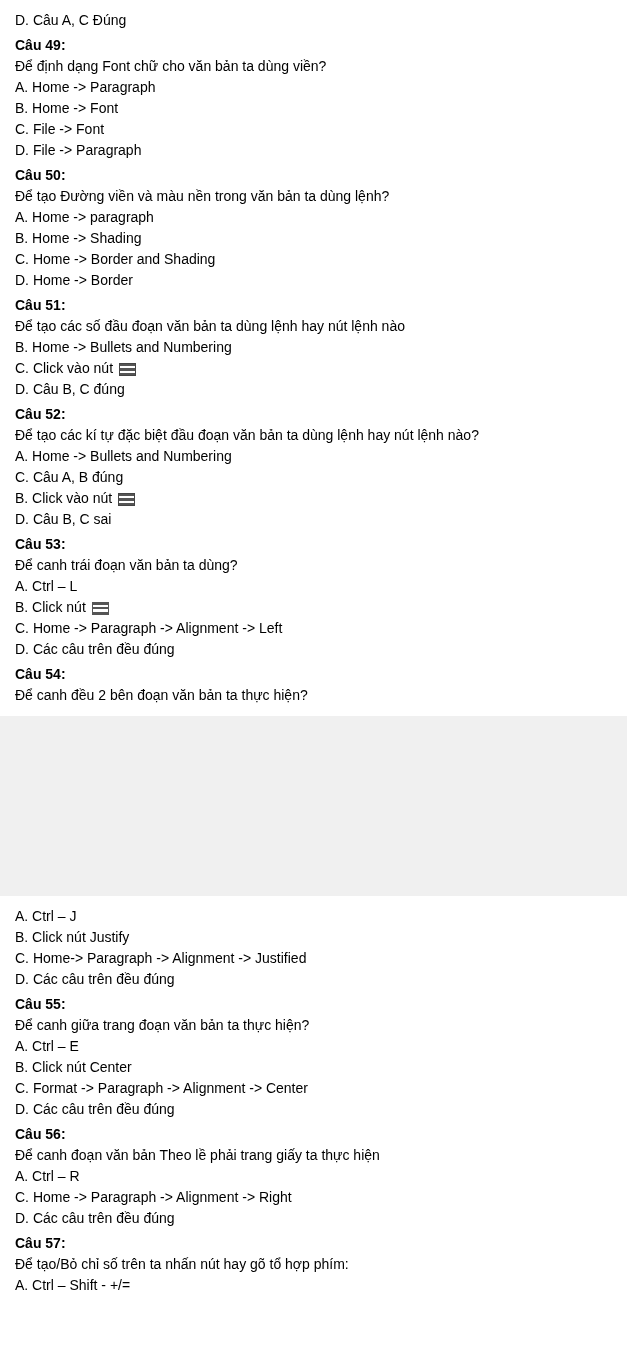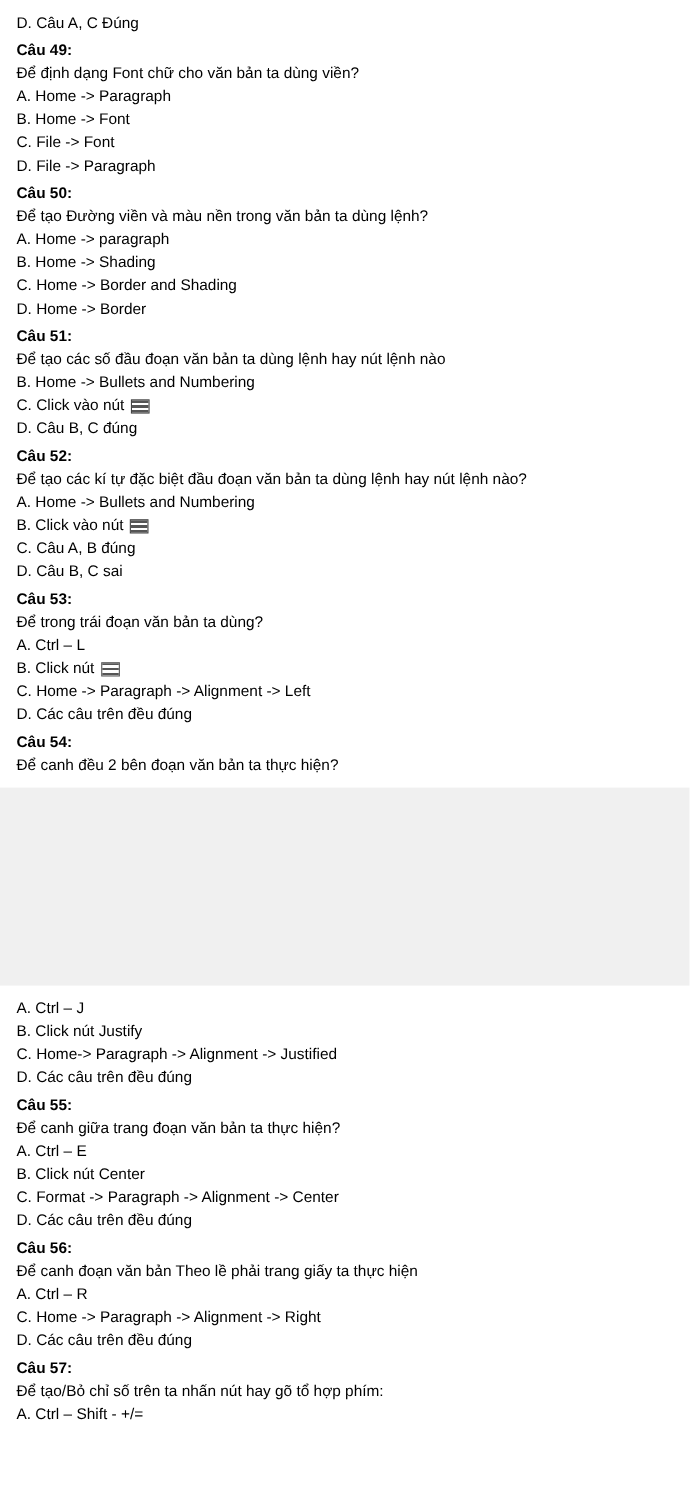--- a/index.html
+++ b/index.html
@@ -62,28 +62,28 @@
   <span>Để tạo các số đầu đoạn văn bản ta dùng lệnh hay nút lệnh nào</span><br>
   <span class="answer-line">B. Home -&gt; Bullets and Numbering</span>
   <span class="answer-line">C. Click vào nút <span style="display:inline-block;border:1.5px solid #444;width:17px;height:13px;vertical-align:middle;margin-left:2px;background:linear-gradient(to bottom, #555 20%, transparent 20%, transparent 40%, #555 40%, #555 60%, transparent 60%, transparent 80%, #555 80%);"></span></span>
   <span class="answer-line">D. Câu B, C đúng</span>
 </div>
 
 <div class="question-block">
   <span class="question-title">Câu 52:</span><br>
   <span>Để tạo các kí tự đặc biệt đầu đoạn văn bản ta dùng lệnh hay nút lệnh nào?</span><br>
   <span class="answer-line">A. Home -&gt; Bullets and Numbering</span>
+  <span class="answer-line">C. Câu A, B đúng</span>
   <span class="answer-line">B. Click vào nút <span style="display:inline-block;border:1.5px solid #444;width:17px;height:13px;vertical-align:middle;margin-left:2px;background:linear-gradient(to bottom, #555 20%, transparent 20%, transparent 40%, #555 40%, #555 60%, transparent 60%, transparent 80%, #555 80%);"></span></span>
-  <span class="answer-line">C. Câu A, B đúng</span>
   <span class="answer-line">D. Câu B, C sai</span>
 </div>
 
 <div class="question-block">
   <span class="question-title">Câu 53:</span><br>
-  <span>Để trong trái đoạn văn bản ta dùng?</span><br>
+  <span>Để canh trái đoạn văn bản ta dùng?</span><br>
   <span class="answer-line">A. Ctrl – L</span>
   <span class="answer-line">B. Click nút <span style="display:inline-block;width:17px;height:13px;vertical-align:middle;margin-left:2px;border:1px solid #555;background:repeating-linear-gradient(to bottom,#555 0px,#555 2px,transparent 2px,transparent 4.5px);"></span></span>
   <span class="answer-line">C. Home -&gt; Paragraph -&gt; Alignment -&gt; Left</span>
   <span class="answer-line">D. Các câu trên đều đúng</span>
 </div>
 
 <div class="question-block">
   <span class="question-title">Câu 54:</span><br>
   <span>Để canh đều 2 bên đoạn văn bản ta thực hiện?</span>
 </div>

